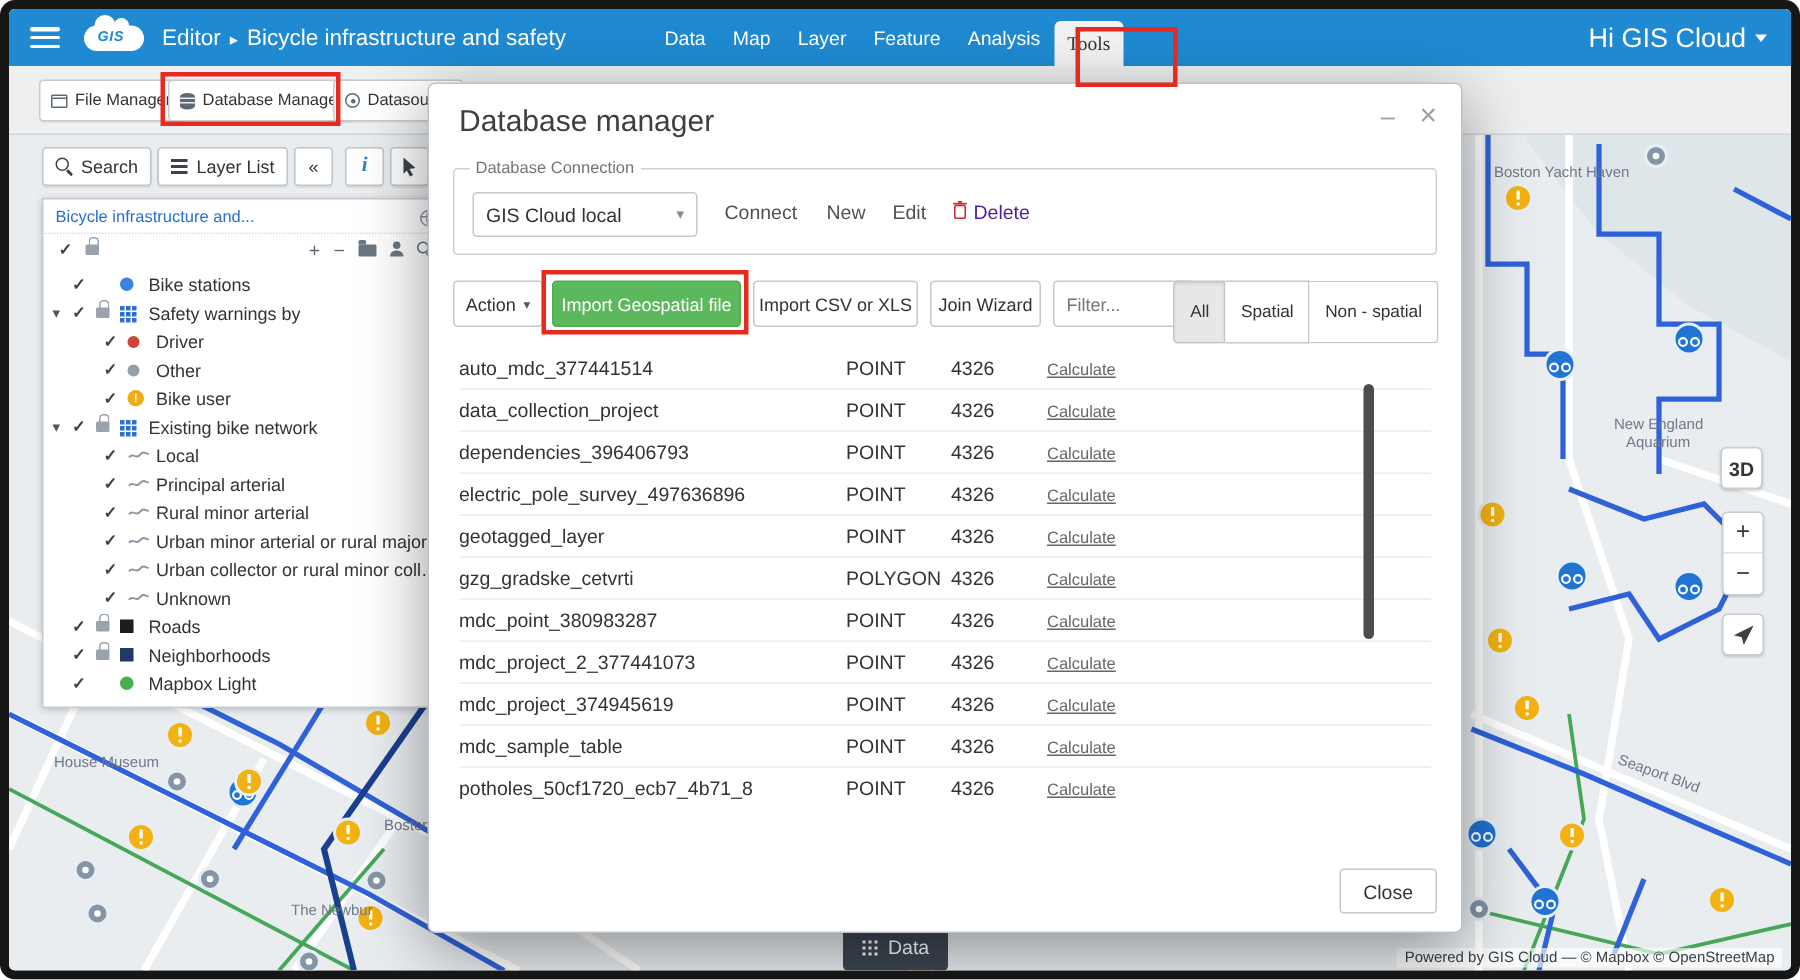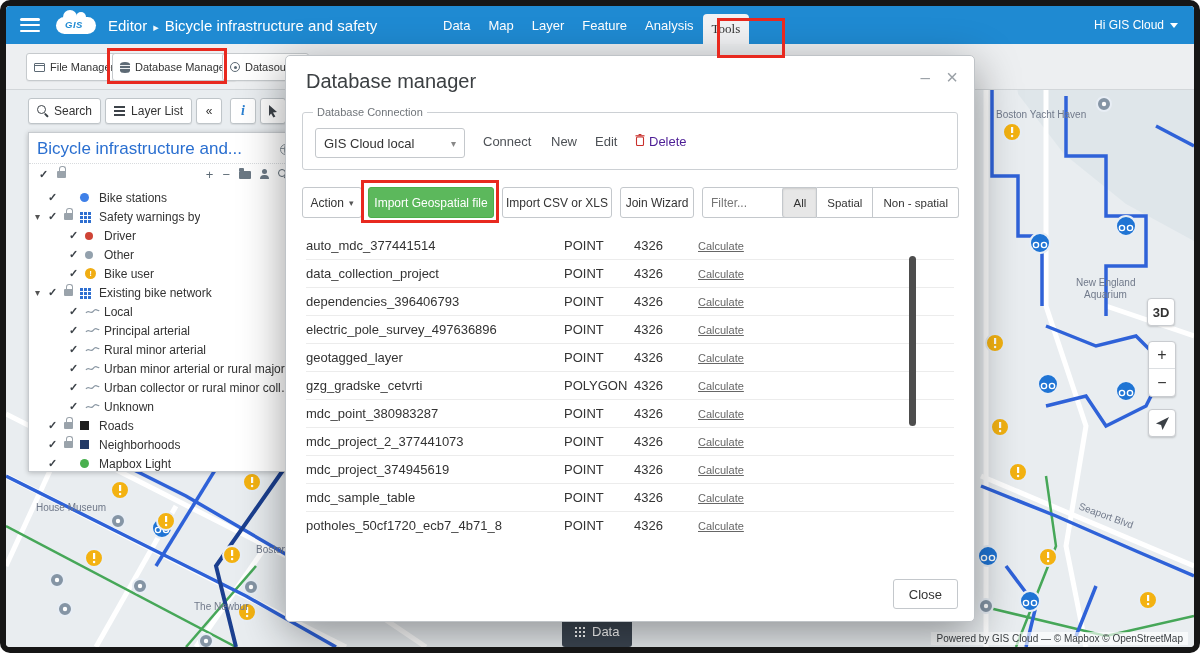--- a/index.html
+++ b/index.html
@@ -13,21 +13,21 @@
   .burger i{display:block;height:2.5px;background:#fff;border-radius:2px;}
   .cloud{position:relative;width:40px;height:17px;background:#fff;border-radius:9px;margin-left:16px;flex:none;}
   .cloud::before{content:"";position:absolute;left:7px;top:-7px;width:14px;height:14px;background:#fff;border-radius:50%;}
   .cloud::after{content:"";position:absolute;left:20px;top:-5px;width:10px;height:10px;background:#fff;border-radius:50%;}
   .cloud b{position:absolute;left:9px;top:2px;font-size:9.5px;font-style:italic;color:#1f8ad2;z-index:2;letter-spacing:.5px;}
   .crumb{margin-left:12px;font-size:15px;white-space:nowrap;}
   .crumb .sep{font-size:11px;margin:0 6px;opacity:.95;}
   .topnav{position:absolute;left:428px;top:0;bottom:0;display:flex;align-items:stretch;}
   .topnav .nav-item{display:flex;align-items:center;padding:0 9px;font-size:13px;cursor:pointer;}
   .topnav .nav-item.active{align-self:flex-end;height:30px;background:#f1f2f4;color:#333;border-radius:4px 4px 0 0;font-family:Liberation Serif, serif;}
-  .usermenu{position:absolute;right:16px;top:0;bottom:0;display:flex;align-items:center;font-size:12px;cursor:pointer;}
+  .usermenu{position:absolute;right:16px;top:0;bottom:0;display:flex;align-items:center;font-size:18px;cursor:pointer;}
   .usermenu::after{content:"";margin-left:6px;border-left:4px solid transparent;border-right:4px solid transparent;border-top:5px solid #fff;}
 
   
   .tabbar{position:absolute;top:38px;left:0;right:0;height:46px;background:#edeff1;border-bottom:1px solid #d2d6d9;z-index:15;}
   .doc-tab{position:absolute;top:9px;height:28px;background:#fff;border:1px solid #c6cacd;border-radius:3px;display:flex;align-items:center;padding:0 7px;font-size:11px;color:#333;cursor:pointer;box-shadow:0 1px 1px rgba(0,0,0,.05);white-space:nowrap;}
   .win-icon{width:11px;height:9px;border:1.2px solid #5d6a75;border-radius:1px;position:relative;margin-right:5px;flex:none;}
   .win-icon::before{content:"";position:absolute;left:0;right:0;top:1.5px;height:1.2px;background:#5d6a75;}
   .db-icon{width:10px;height:11px;background:#5d6a75;border-radius:5px/2.5px;position:relative;margin-right:5px;flex:none;}
   .db-icon::before{content:"";position:absolute;left:0;right:0;top:3px;height:1.3px;background:#edeff1;}
   .db-icon::after{content:"";position:absolute;left:0;right:0;top:6.5px;height:1.3px;background:#edeff1;}
@@ -44,21 +44,21 @@
   .mag{position:relative;width:12px;height:12px;display:inline-block;margin-right:5px;flex:none;}
   .mag::before{content:"";position:absolute;width:7px;height:7px;border:1.6px solid #3d4349;border-radius:50%;left:0;top:0;}
   .mag::after{content:"";position:absolute;width:4.5px;height:1.8px;background:#3d4349;transform:rotate(45deg);left:7px;top:9px;border-radius:1px;}
   .list-icon{width:11px;height:2px;background:#3d4349;box-shadow:0 4px 0 #3d4349,0 8px 0 #3d4349;margin-right:6px;margin-top:-8px;flex:none;}
   .info-i{color:#2a7fd0;font-weight:700;font-style:italic;font-family:"Liberation Serif",serif;font-size:14px;}
   .dashed-box{width:12px;height:9px;border:1.2px dashed #3d4349;}
 
   
   .layer-panel{position:absolute;left:22px;top:126px;width:272px;height:340px;background:#fff;border:1px solid #c7cbcf;box-shadow:0 1px 5px rgba(0,0,0,.22);z-index:12;overflow:hidden;}
   .lp-head{display:flex;align-items:center;padding:6px 8px 4px 8px;border-bottom:1px dotted #d8dbde;}
-  .lp-title{font-size:17px;color:#2a6fd0;cursor:pointer;flex:1;white-space:nowrap;overflow:hidden;}
+  .lp-title{font-size:11px;color:#2a6fd0;cursor:pointer;flex:1;white-space:nowrap;overflow:hidden;}
   .globe{width:11px;height:11px;border:1.3px solid #8d979e;border-radius:50%;position:relative;flex:none;}
   .globe::before{content:"";position:absolute;left:-1px;right:-1px;top:3.5px;height:1.2px;background:#8d979e;}
   .globe::after{content:"";position:absolute;left:3px;top:-1px;bottom:-1px;width:3px;border-left:1.2px solid #8d979e;border-right:1.2px solid #8d979e;border-radius:50%;}
   .lp-tools{display:flex;align-items:center;gap:9px;padding:4px 10px 5px 10px;color:#6b7177;}
   .lp-tools .push{margin-left:auto;}
   .lp-tool{font-size:13px;color:#5d6a75;cursor:pointer;line-height:1;}
   .folder{width:12px;height:8px;background:#6b7884;border-radius:1px;position:relative;cursor:pointer;}
   .folder::before{content:"";position:absolute;left:0;top:-2.5px;width:5px;height:2.5px;background:#6b7884;border-radius:1px 1px 0 0;}
   .person{width:9px;height:4.5px;background:#6b7884;border-radius:4px 4px 0 0;position:relative;margin-top:5px;cursor:pointer;}
   .person::before{content:"";position:absolute;left:2px;top:-6px;width:5px;height:5px;background:#6b7884;border-radius:50%;}
@@ -89,21 +89,21 @@
   .m-fieldset{position:absolute;left:16px;right:16px;top:50px;height:64px;border:1px solid #ccd0d4;border-radius:3px;margin:0;padding:0;}
   .m-fieldset legend{font-size:11px;color:#70757a;margin-left:10px;padding:0 4px;}
   .db-select{position:absolute;left:12px;top:10px;width:150px;height:30px;border:1px solid #c4c8cc;border-radius:3px;background:#fff;display:flex;align-items:center;padding:0 8px;font-size:13px;color:#333;cursor:pointer;}
   .db-select .car{margin-left:auto;color:#888;font-size:10px;}
   .conn-link{position:absolute;top:16px;font-size:13px;color:#4d5156;cursor:pointer;}
   .del-link{position:absolute;top:16px;font-size:13px;color:#4c1d95;cursor:pointer;display:flex;gap:4px;}
   .m-toolbar-btn{position:absolute;top:131px;height:31px;border:1px solid #c4c8cc;border-radius:3px;background:#fff;display:flex;align-items:center;justify-content:center;font-size:12px;color:#333;cursor:pointer;padding:0 10px;white-space:nowrap;}
   .btn-green{background:#5cb85c;border-color:#4cae4c;color:#fff;}
   .m-filter{position:absolute;top:131px;left:416px;width:94px;height:31px;border:1px solid #c4c8cc;border-radius:3px;font-size:12px;color:#333;padding:0 8px;font-family:"Liberation Sans",sans-serif;}
   .seg{position:absolute;top:131px;right:15px;display:flex;}
-  .seg .sbtn{height:31px;border:1px solid #c4c8cc;background:#fff;display:flex;align-items:center;padding:0 10px;font-size:11.5px;color:#333;cursor:pointer;border-left-width:0;}
+  .seg .sbtn{height:42px;border:1px solid #c4c8cc;background:#fff;display:flex;align-items:center;padding:0 10px;font-size:11.5px;color:#333;cursor:pointer;border-left-width:0;}
   .seg .sbtn:first-child{border-left-width:1px;border-radius:3px 0 0 3px;}
   .seg .sbtn:last-child{border-radius:0 3px 3px 0;}
   .seg .sbtn.on{background:#e7e7e7;box-shadow:inset 0 1px 2px rgba(0,0,0,.12);}
   .db-table{position:absolute;left:20px;right:20px;top:176px;}
   .thead{display:flex;height:26px;align-items:center;font-size:12.5px;color:#5f6368;border-bottom:1px solid #e0e0e0;}
   .tbody{height:302px;overflow:hidden;}
   .drow{display:flex;height:28px;align-items:center;font-size:13px;color:#333;border-bottom:1px solid #ececec;}
   .c-name{width:258px;flex:none;white-space:nowrap;overflow:hidden;}
   .c-type{width:70px;flex:none;}
   .c-epsg{width:64px;flex:none;}

